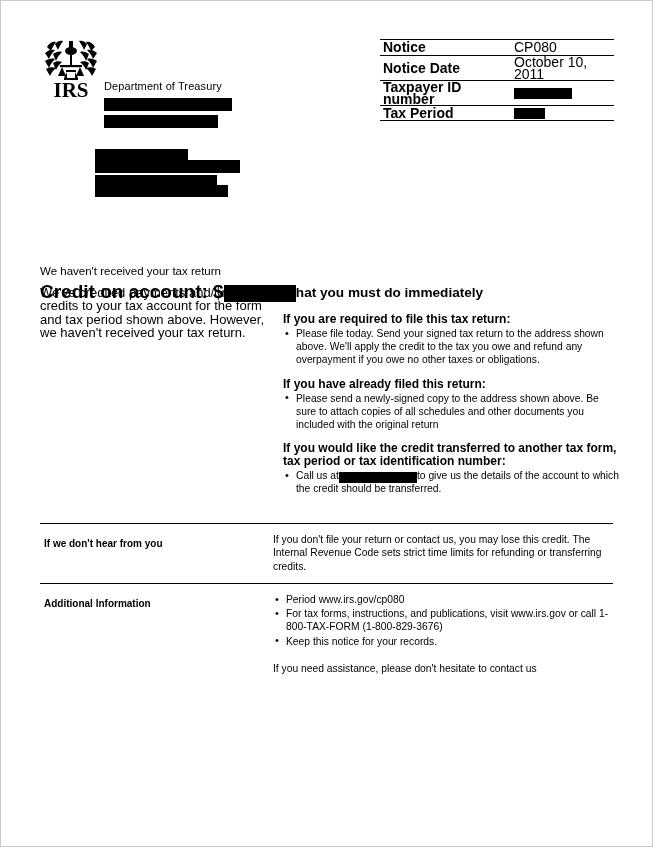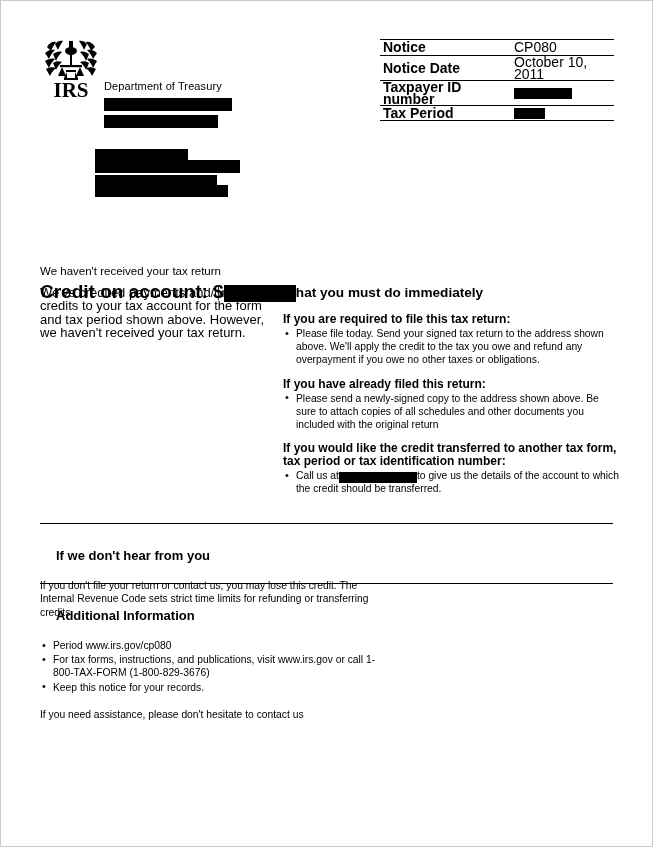--- a/index.html
+++ b/index.html
@@ -179,22 +179,22 @@
     width: 573px;
   }
   .section .rule {
     border-top: 1.6px solid #000;
     width: 100%;
     height: 0;
     margin-bottom: 9px;
   }
   .section .sect-inner { position: relative; }
   .section h3 {
-    margin: 16px;
-    font-size: 13px;
+    margin: 4px;
+    font-size: 10px;
     font-weight: bold;
     line-height: 14px;
     width: 225px;
     display: inline-block;
     vertical-align: top;
   }
   .section .sect-body {
     display: inline-block;
     vertical-align: top;
     width: 338px;

